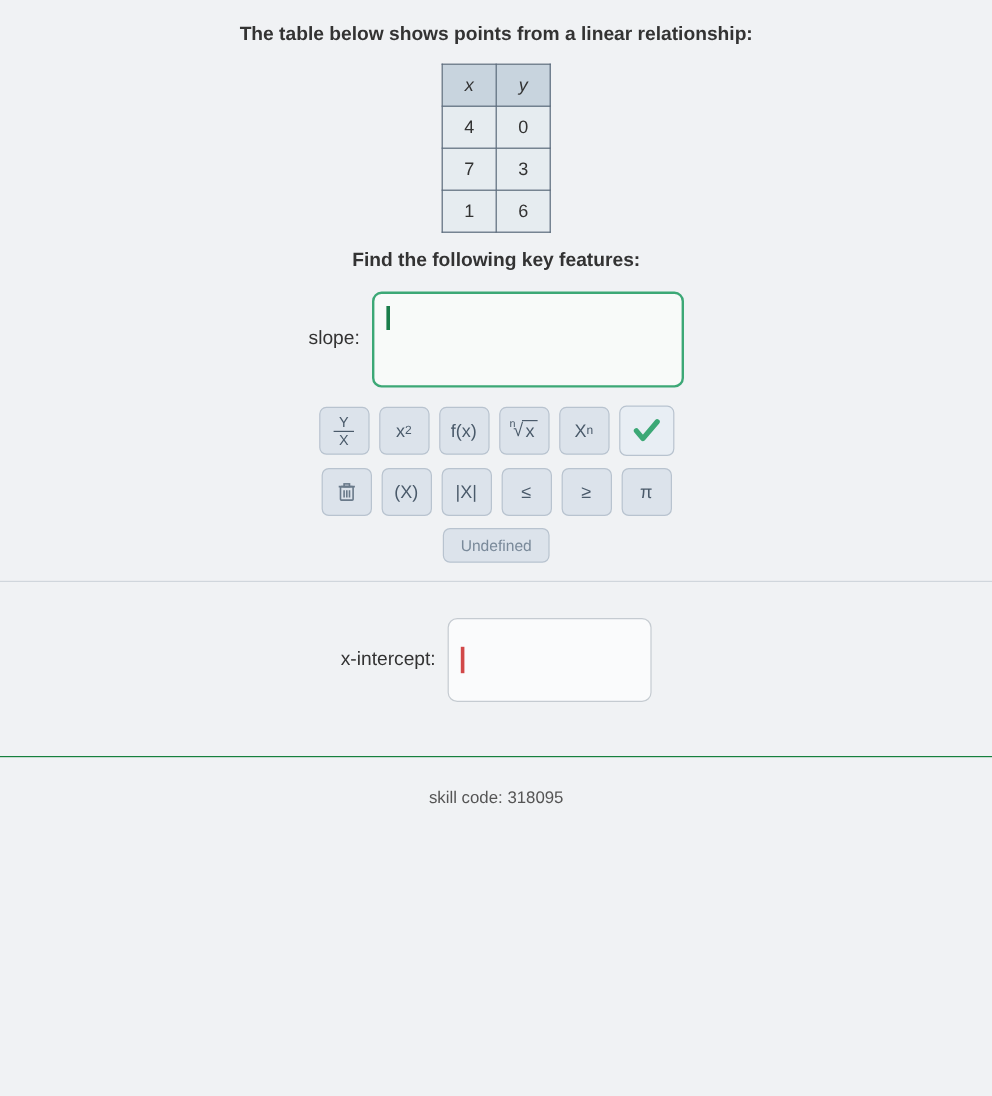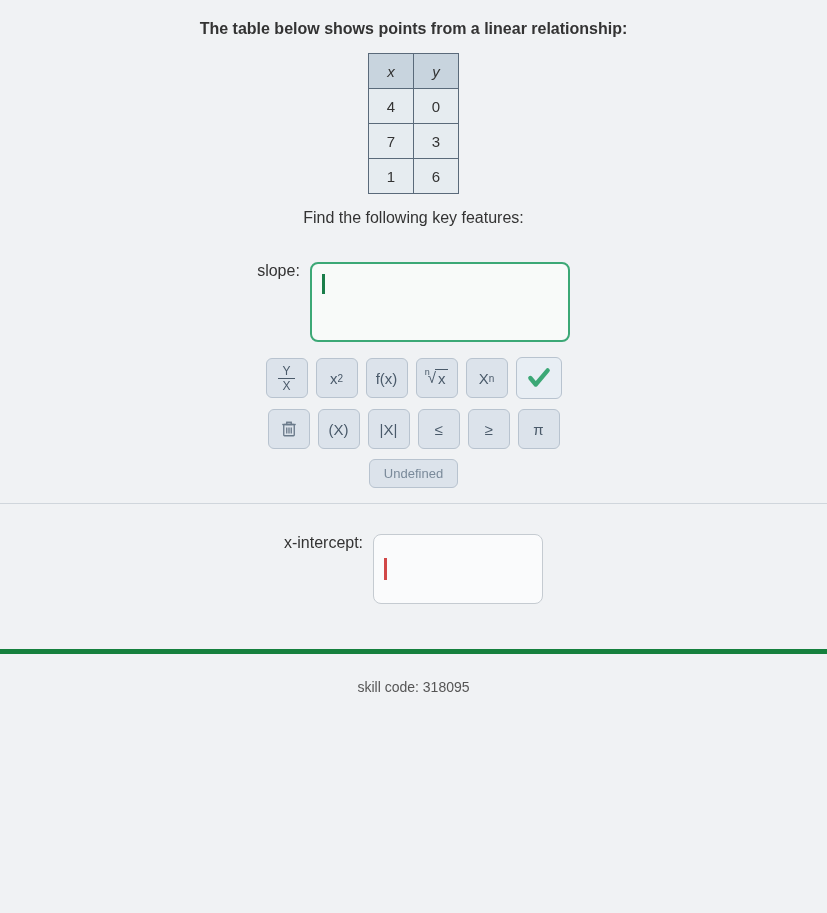--- a/index.html
+++ b/index.html
@@ -28,29 +28,29 @@
       text-align: center;
       font-size: 15px;
     }
     .data-table th {
       background: #c8d4de;
       font-weight: normal;
       font-style: italic;
     }
     .data-table td { background: #e6ecf0; }
     .instruction-text {
-      font-weight: normal;
-      font-size: 16px;
-      text-align: center;
-      margin-bottom: 35px;
+      font-weight: bold;
+      font-size: 16px;
+      text-align: center;
+      margin-bottom: 16px;
       color: #333;
     }
     .input-row {
       display: flex;
-      align-items: flex-start;
+      align-items: center;
       justify-content: center;
       gap: 10px;
       margin-bottom: 15px;
     }
     .input-label {
       font-size: 16px;
       color: #333;
     }
     .main-input {
       width: 260px;
@@ -116,21 +116,21 @@
       border-radius: 6px;
       padding: 6px 14px;
       cursor: pointer;
       font-size: 13px;
       color: #7a8a9a;
       display: block;
       margin: 0 auto 16px auto;
     }
     .section {
       border-top: 1px solid #d0d6dc;
-      border-bottom: 5px solid #15803d;
+      border-bottom: 1px solid #15803d;
       padding: 30px 0;
       margin-top: -1px;
     }
     .simple-input {
       width: 170px;
       height: 70px;
       border: 1px solid #c5cbd1;
       border-radius: 8px;
       background: #fafbfc;
       padding: 10px;

